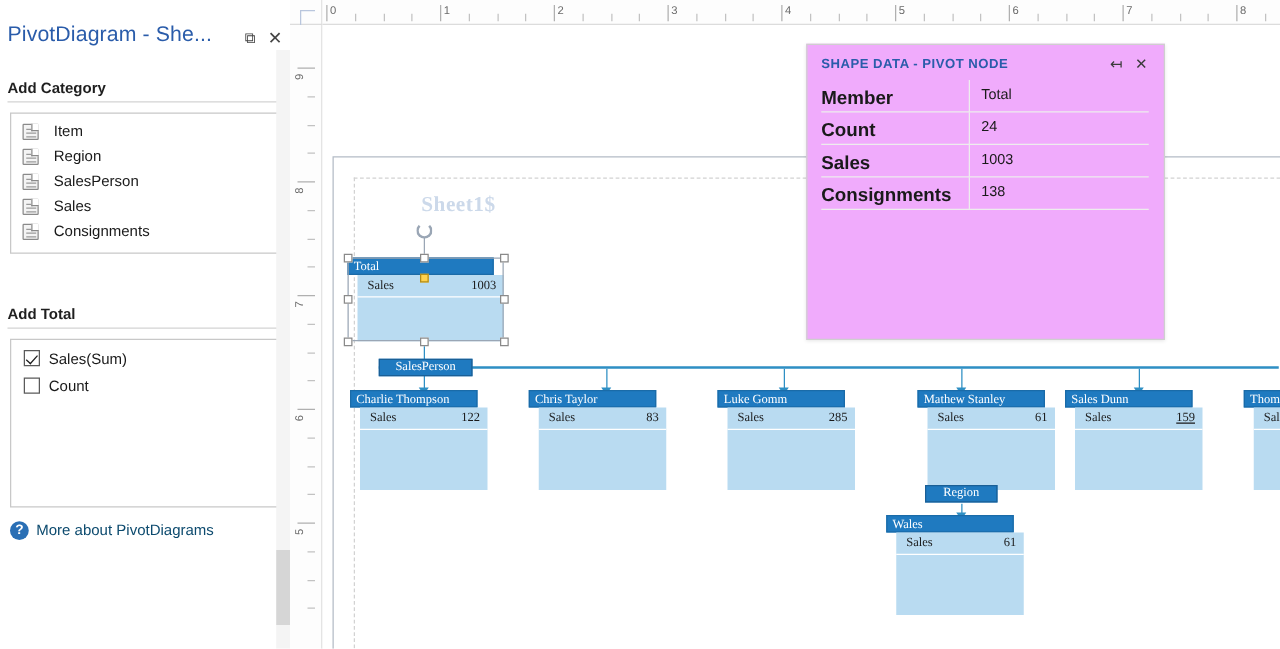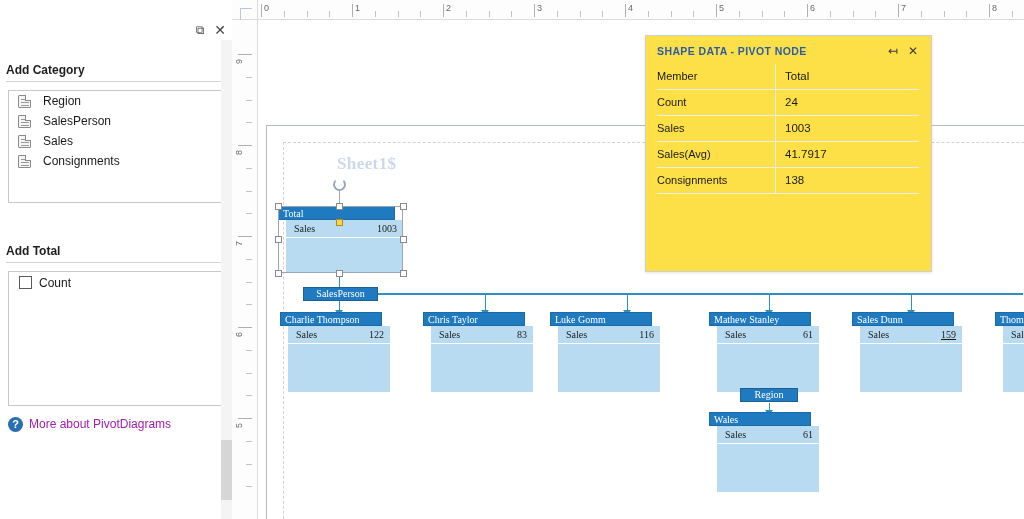--- a/index.html
+++ b/index.html
@@ -77,21 +77,21 @@
   }
   #more-link-wrap {
     position: absolute; left: 8px; top: 414px; height: 20px;
     display: flex; align-items: center; cursor: pointer;
   }
   #help-icon {
     width: 15px; height: 15px; border-radius: 50%;
     background: #2a6fb5; color: #fff; font-size: 11px; font-weight: bold;
     text-align: center; line-height: 15px; margin-right: 6px;
   }
-  #more-link { font-size: 12px; color: #a21caf; }
+  #more-link { font-size: 12px; color: #0c4a6e; }
 
   
   #ruler-corner {
     position: absolute; left: 232px; top: 0; width: 26px; height: 20px;
     background: #fdfdfd; border-right: 1px solid #dcdcdc; border-bottom: 1px solid #dcdcdc;
   }
   #ruler-corner::after {
     content: ""; position: absolute; left: 8px; top: 8px; width: 11px; height: 11px;
     border-left: 1px solid #b9c6dd; border-top: 1px solid #b9c6dd;
   }
@@ -191,39 +191,39 @@
     position: absolute; width: 7px; height: 7px;
     background: #ffd24d; border: 1px solid #b28c18;
   }
   #sel-frame {
     position: absolute; border: 1px solid #9aa6b5;
   }
 
   
   #shapedata {
     position: absolute; left: 645px; top: 35px; width: 287px; height: 237px;
-    background: #fde047; border: 1px solid #cfcfcf;
+    background: #f0abfc; border: 1px solid #cfcfcf;
     box-shadow: 0 1px 3px rgba(0,0,0,.10);
   }
   #sd-title {
     position: absolute; left: 11px; top: 9px;
     font-size: 10.5px; font-weight: bold; color: #2a5caa; letter-spacing: .4px;
   }
   .sd-btn {
     position: absolute; top: 8px; width: 14px; height: 14px;
     text-align: center; line-height: 14px; font-size: 12px; color: #3a3a3a;
     cursor: pointer;
   }
   #sd-pin { left: 240px; }
   #sd-close { left: 260px; }
   #sd-table { position: absolute; left: 11px; top: 28px; width: 262px; }
   .sd-row { position: relative; height: 26px; border-bottom: 1px solid #ededed; }
   .sd-key {
     position: absolute; left: 0; top: 6px; width: 110px;
-    font-size: 11px; font-weight: normal; color: #1a1a1a;
+    font-size: 15px; font-weight: bold; color: #1a1a1a;
   }
   .sd-sep { position: absolute; left: 118px; top: 0; width: 1px; height: 26px; background: #ededed; }
   .sd-val { position: absolute; left: 128px; top: 6px; font-size: 11.5px; color: #1a1a1a; }
 
   
   #vscroll {
     position: absolute; left: 221px; top: 40px; width: 11px; height: 479px;
     background: #f4f4f4;
   }
   #vscroll-thumb {
@@ -232,28 +232,33 @@
   }
 </style>
 </head>
 <body>
 
 <div id="app">
 
   <div id="left-panel">
 
     <div id="panel-titlebar">
+      <div id="panel-title">PivotDiagram - She...</div>
       <div class="titlebar-btn" id="btn-float">⧉</div>
       <div class="titlebar-btn" id="btn-close">✕</div>
     </div>
 
     <div class="sec-head" style="top:63px;">Add Category</div>
     <div class="sec-rule" style="top:81px;"></div>
 
     <div class="list-box" id="category-list" style="top:90px; height:113px;">
+      <div class="cat-row" style="margin-top:4px;">
+        <span class="doc-icon"></span>
+        <span>Item</span>
+      </div>
       <div class="cat-row">
         <span class="doc-icon"></span>
         <span>Region</span>
       </div>
       <div class="cat-row">
         <span class="doc-icon"></span>
         <span>SalesPerson</span>
       </div>
       <div class="cat-row">
         <span class="doc-icon"></span>
@@ -262,20 +267,24 @@
       <div class="cat-row">
         <span class="doc-icon"></span>
         <span>Consignments</span>
       </div>
     </div>
 
     <div class="sec-head" style="top:244px;">Add Total</div>
     <div class="sec-rule" style="top:262px;"></div>
 
     <div class="list-box" id="total-list" style="top:271px; height:135px;">
+      <div class="tot-row" style="margin-top:4px;">
+        <span class="cbox checked"></span>
+        <span>Sales(Sum)</span>
+      </div>
       <div class="tot-row">
         <span class="cbox"></span>
         <span>Count</span>
       </div>
     </div>
 
     <div id="more-link-wrap">
       <span id="help-icon">?</span>
       <span id="more-link">More about PivotDiagrams</span>
     </div>
@@ -416,30 +425,30 @@
 
     <div class="node" style="left:165px; top:292px; width:110px; height:80px;">
       <div class="node-hdr" style="width:102px;">Chris Taylor</div>
       <div class="node-body" style="width:102px; height:66px;"></div>
       <div class="node-row" style="width:102px;">
         <span class="lbl">Sales</span>
         <span class="val" style="right:6px;">83</span>
       </div>
     </div>
 
-    <div class="node" style="left:292px; top:292px; width:110px; height:60px;">
+    <div class="node" style="left:316px; top:292px; width:110px; height:60px;">
       <div class="node-hdr" style="width:102px;">Luke Gomm</div>
       <div class="node-body" style="width:102px; height:66px;"></div>
       <div class="node-row" style="width:102px;">
         <span class="lbl">Sales</span>
-        <span class="val" style="right:6px;">116</span>
-      </div>
-    </div>
-
-    <div class="node" style="left:451px; top:292px; width:110px; height:80px;">
+        <span class="val" style="right:6px;">285</span>
+      </div>
+    </div>
+
+    <div class="node" style="left:476px; top:292px; width:110px; height:80px;">
       <div class="node-hdr" style="width:102px;">Mathew Stanley</div>
       <div class="node-body" style="width:102px; height:66px;"></div>
       <div class="node-row" style="width:102px;">
         <span class="lbl">Sales</span>
         <span class="val" style="right:6px;">61</span>
       </div>
     </div>
 
     <div class="node" style="left:594px; top:292px; width:110px; height:80px;">
       <div class="node-hdr" style="width:102px;">Sales Dunn</div>
@@ -489,25 +498,20 @@
         <span class="sd-key">Count</span>
         <span class="sd-sep"></span>
         <span class="sd-val">24</span>
       </div>
       <div class="sd-row">
         <span class="sd-key">Sales</span>
         <span class="sd-sep"></span>
         <span class="sd-val">1003</span>
       </div>
       <div class="sd-row">
-        <span class="sd-key">Sales(Avg)</span>
-        <span class="sd-sep"></span>
-        <span class="sd-val">41.7917</span>
-      </div>
-      <div class="sd-row">
         <span class="sd-key">Consignments</span>
         <span class="sd-sep"></span>
         <span class="sd-val">138</span>
       </div>
     </div>
   </div>
 
 </div>
 
 </body></html>

